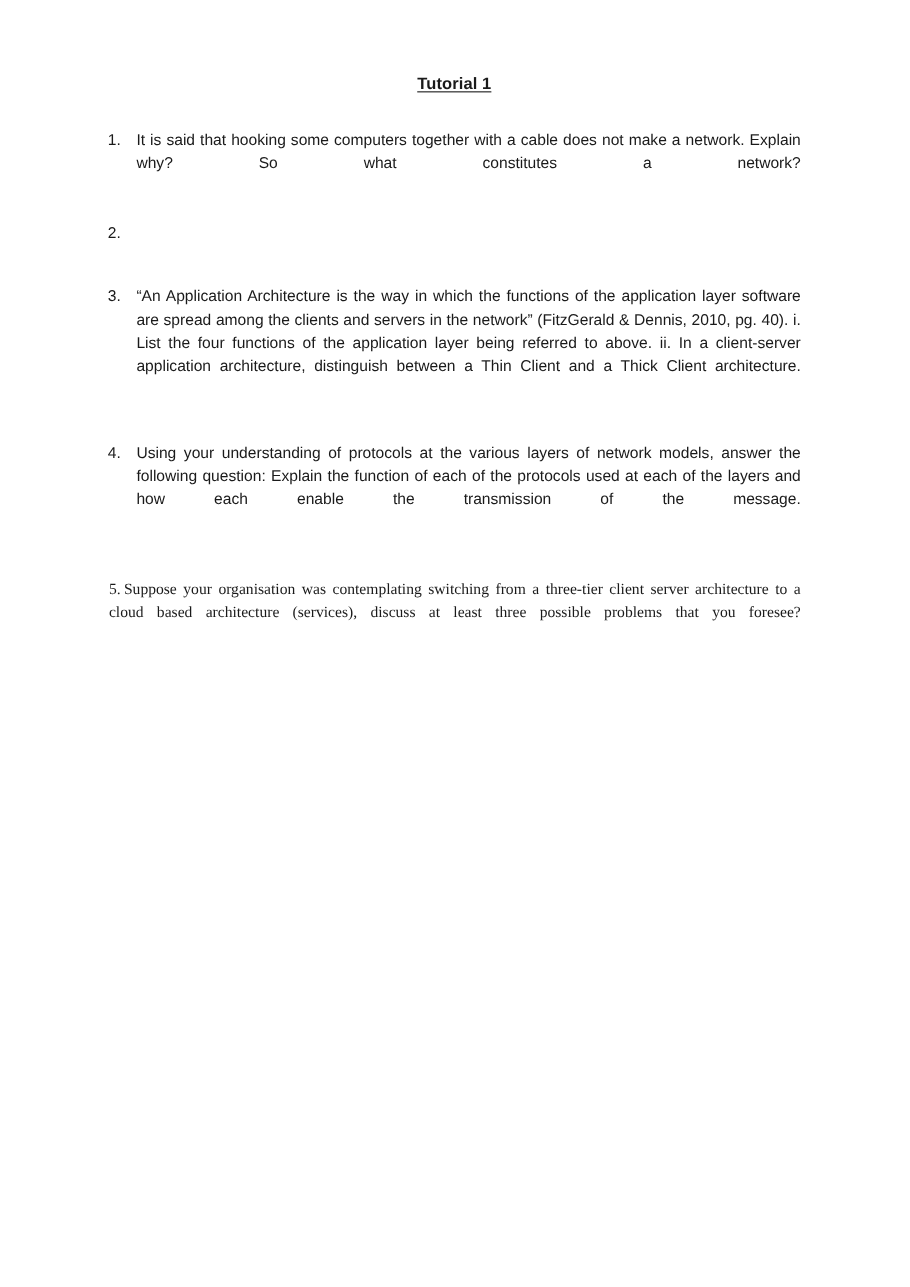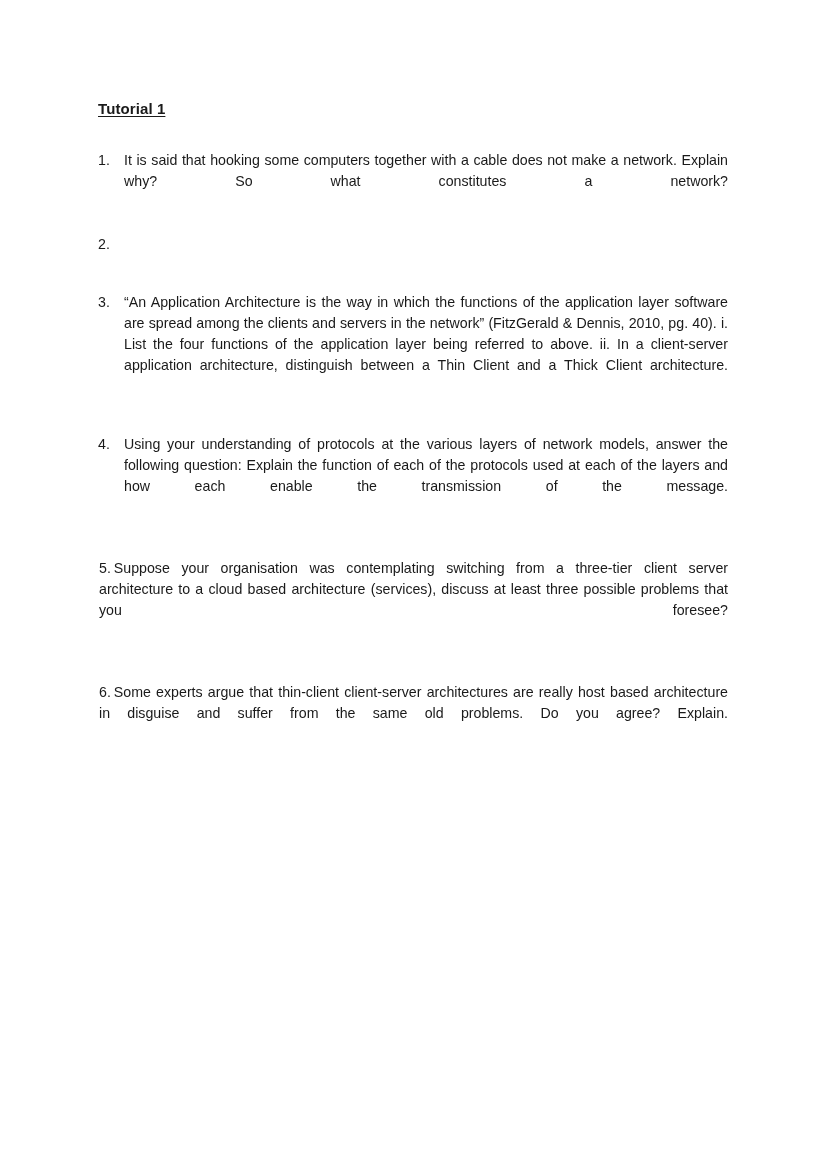--- a/index.html
+++ b/index.html
@@ -28,21 +28,22 @@
   .content {
     position: absolute;
     left: 98px;
     top: 0;
     width: 630px;
   }
 
   
   .doc-title {
     margin: 0;
-    padding-top: 99px;
+    padding-top: 67px;
+    text-align: center;
     font-size: 15px;
     font-weight: bold;
     line-height: 20px;
     letter-spacing: 0.1px;
   }
   .doc-title .title-text {
     text-decoration: underline;
     text-underline-offset: 2px;
   }
 
@@ -70,20 +71,21 @@
   .q-item.hanging .q-num {
     position: absolute;
     left: 0;
     top: 0;
     text-align: left;
   }
 
   
   .q-item.flush {
     padding-left: 1px;
+    font-family: Liberation Serif, serif;
   }
   .q-item.flush .q-num {
     margin-right: 3px;
   }
 
   .q-body {
     display: inline;
     margin-top: 28px;
   }
 
@@ -126,17 +128,16 @@
       <div class="gap-lg"></div>
 
       <div class="q-item hanging"><span class="q-num">4.</span><span class="q-body">Using your understanding of protocols at the various layers of network models, answer the following question: Explain the function of each of the protocols used at each of the layers and how each enable the transmission of the message.</span></div>
 
       <div class="gap-xl"></div>
 
       <div class="q-item flush"><span class="q-num">5.</span><span class="q-body">Suppose your organisation was contemplating switching from a three-tier client server architecture to a cloud based architecture (services), discuss at least three possible problems that you foresee?</span></div>
 
       <div class="gap-xl"></div>
 
-      <div class="q-item flush"><span class="q-num">6.</span><span class="q-body">Some experts argue that thin-client client-server architectures are really host based architecture in disguise and suffer from the same old problems. Do you agree? Explain.</span></div>
 
     </div>
   </div>
 </div>
 
 </body></html>

